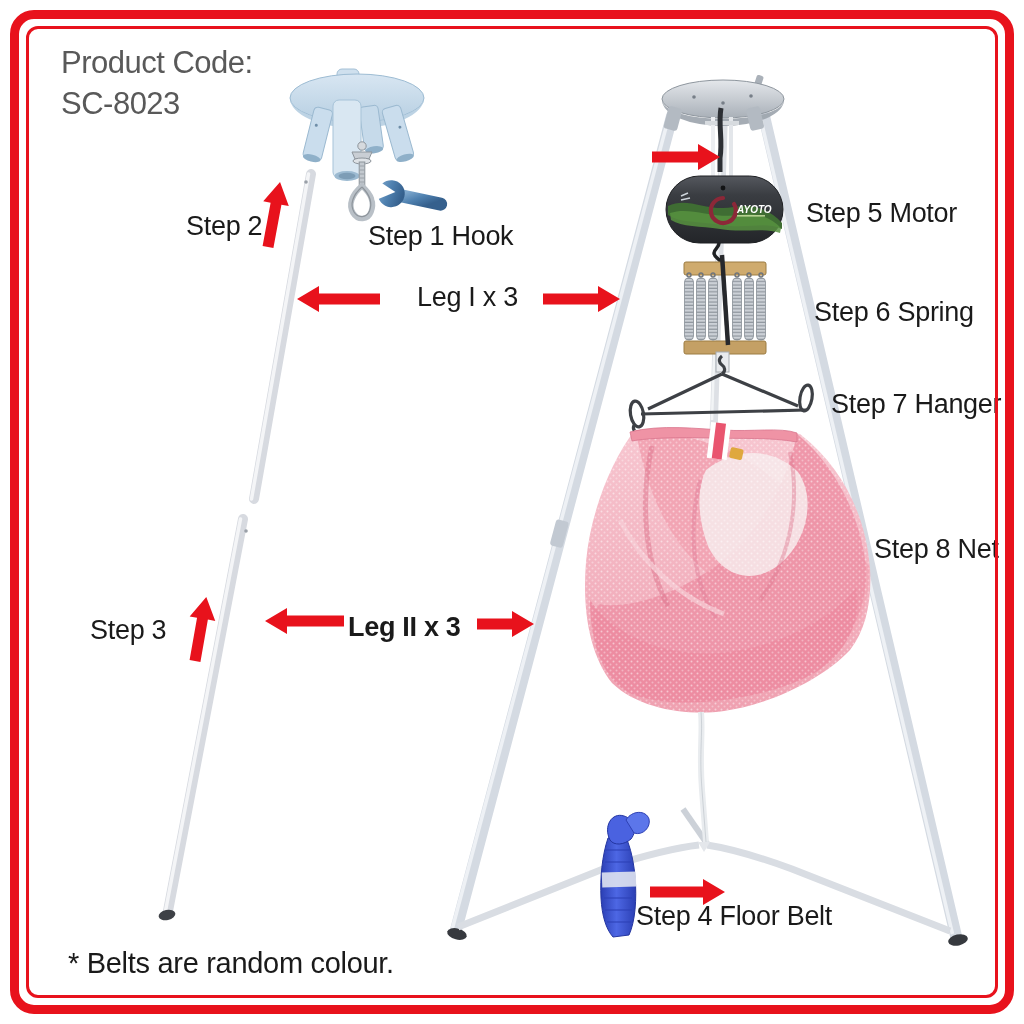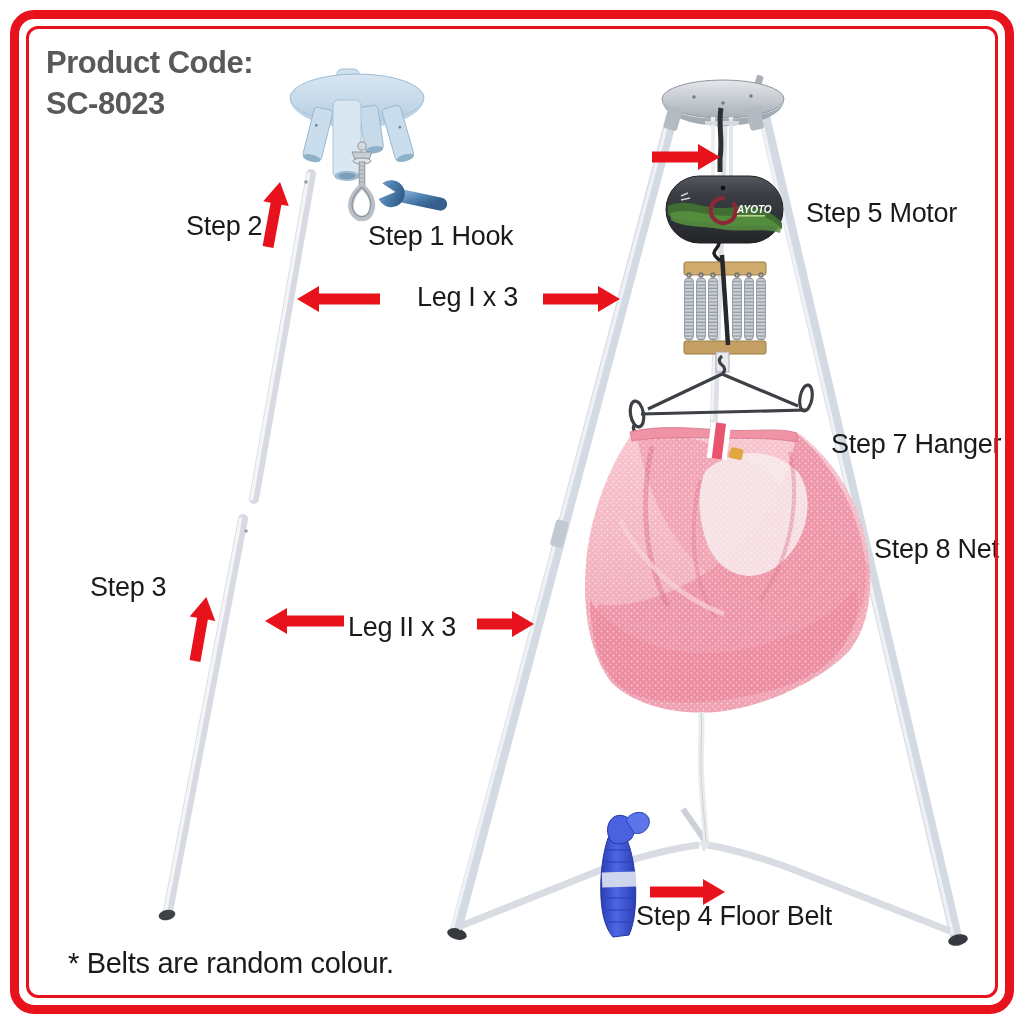--- a/index.html
+++ b/index.html
@@ -5,21 +5,21 @@
   html,body{margin:0;padding:0;}
   body{width:1024px;height:1024px;background:#ffffff;font-family:"Liberation Sans",sans-serif;}
   .canvas{position:relative;width:1024px;height:1024px;background:#ffffff;overflow:hidden;}
   .frame-outer{position:absolute;left:10px;top:10px;right:10px;bottom:10px;
     border:9px solid var(--frame-red,#e8121c);border-radius:24px;pointer-events:none;z-index:5;}
   .frame-inner{position:absolute;left:26px;top:26px;right:26px;bottom:26px;
     border:3px solid var(--frame-red,#e8121c);border-radius:12px;pointer-events:none;z-index:5;}
   svg.art{position:absolute;left:0;top:0;z-index:1;}
   .label{position:absolute;color:var(--label-black,#1a1a1a);font-size:27px;line-height:1.1;
     white-space:nowrap;letter-spacing:-0.3px;z-index:3;}
-  .h-gray{color:var(--heading-gray,#595959);font-weight:bold;font-size:31px;letter-spacing:-0.5px;}
+  .h-gray{color:var(--heading-gray,#595959);font-weight:normal;font-size:31px;letter-spacing:-0.5px;margin-left:15px;}
   .h-red{color:var(--manual-red,#e8121c);font-weight:bold;font-size:33px;letter-spacing:-0.5px;}
   .arrow{fill:var(--arrow-red,#e8121c);}
 </style>
 </head>
 <body>
 
 <div class="canvas">
 
   <div class="frame-outer"></div>
   <div class="frame-inner"></div>
@@ -247,19 +247,20 @@
     </g>
   </svg>
 
   <div class="label h-gray" style="left:46px;top:46px;">Product Code:</div>
   <div class="label h-gray" style="left:46px;top:87px;">SC-8023</div>
 
   <div class="label" style="left:186px;top:212px;">Step 2</div>
   <div class="label" style="left:368px;top:222px;">Step 1 Hook</div>
   <div class="label" style="left:417px;top:283px;">Leg I x 3</div>
   <div class="label" style="left:806px;top:199px;">Step 5 Motor</div>
-  <div class="label" style="left:831px;top:390px;margin-top:40px;">Step 7 Hanger</div>
+  <div class="label" style="left:814px;top:298px;">Step 6 Spring</div>
+  <div class="label" style="left:831px;top:390px;">Step 7 Hanger</div>
   <div class="label" style="left:874px;top:519px;margin-top:16px;">Step 8 Net</div>
-  <div class="label" style="left:90px;top:573px;">Step 3</div>
-  <div class="label" style="left:348px;top:613px;">Leg II x 3</div>
+  <div class="label" style="left:90px;top:616px;">Step 3</div>
+  <div class="label" style="left:348px;top:613px;font-weight:bold;">Leg II x 3</div>
   <div class="label" style="left:636px;top:902px;">Step 4 Floor Belt</div>
   <div class="label" style="left:68px;top:948px;font-size:29px;">* Belts are random colour.</div>
 </div>
 
 </body></html>

